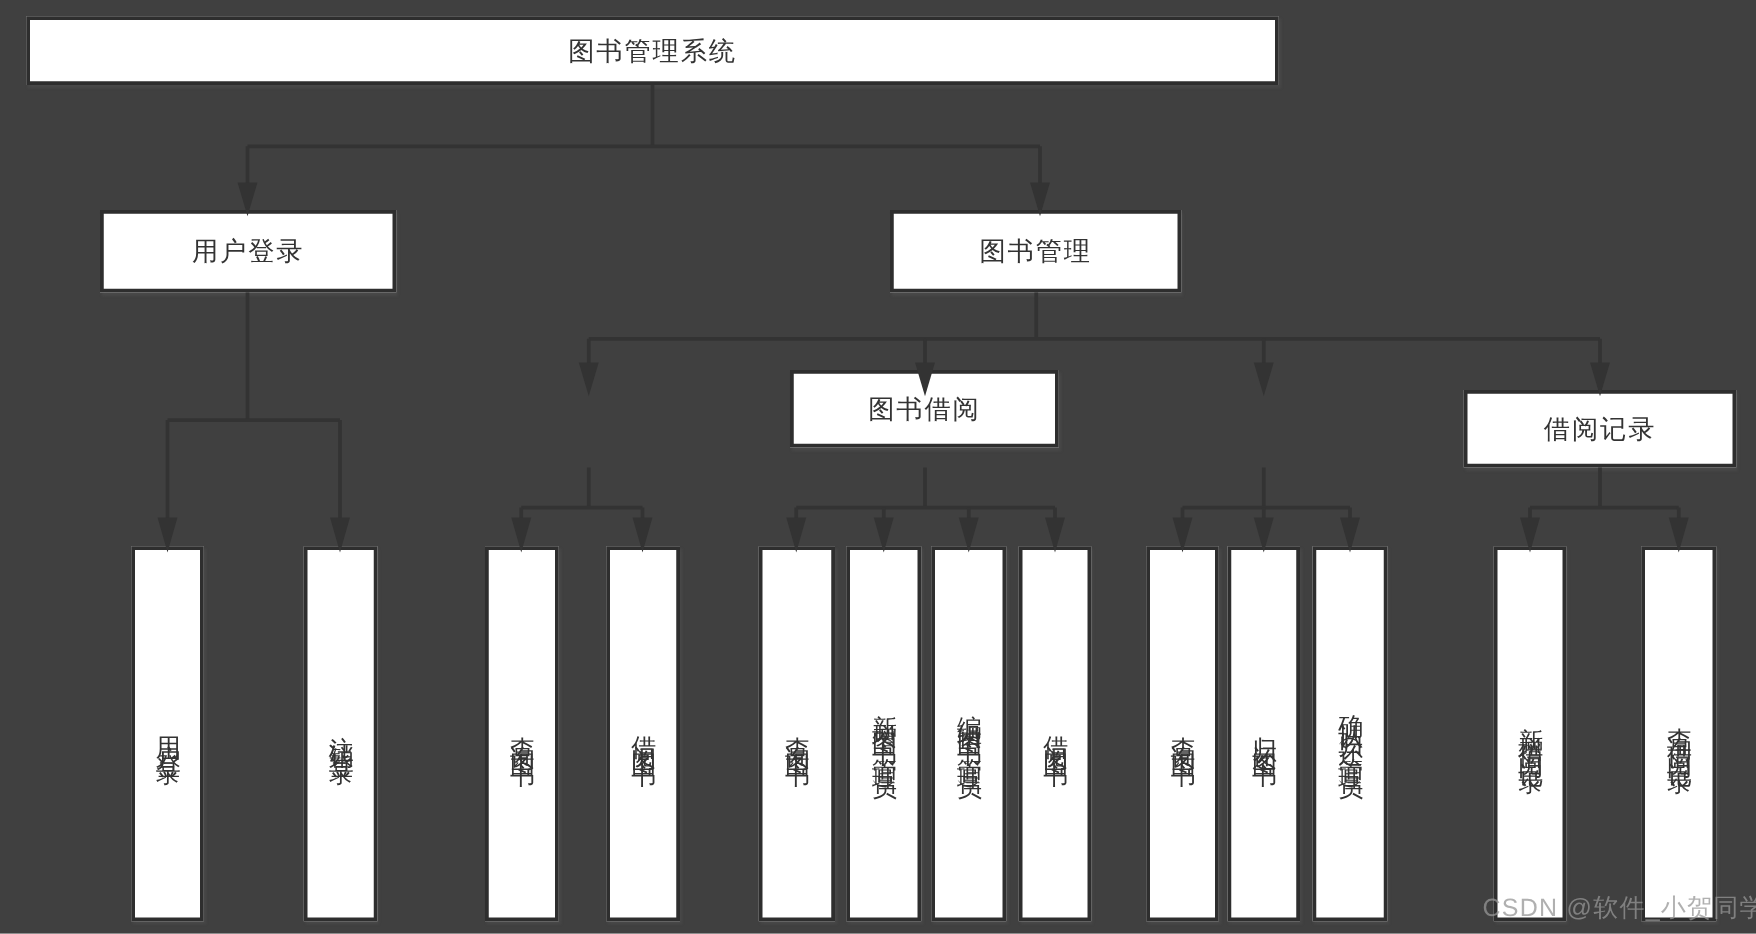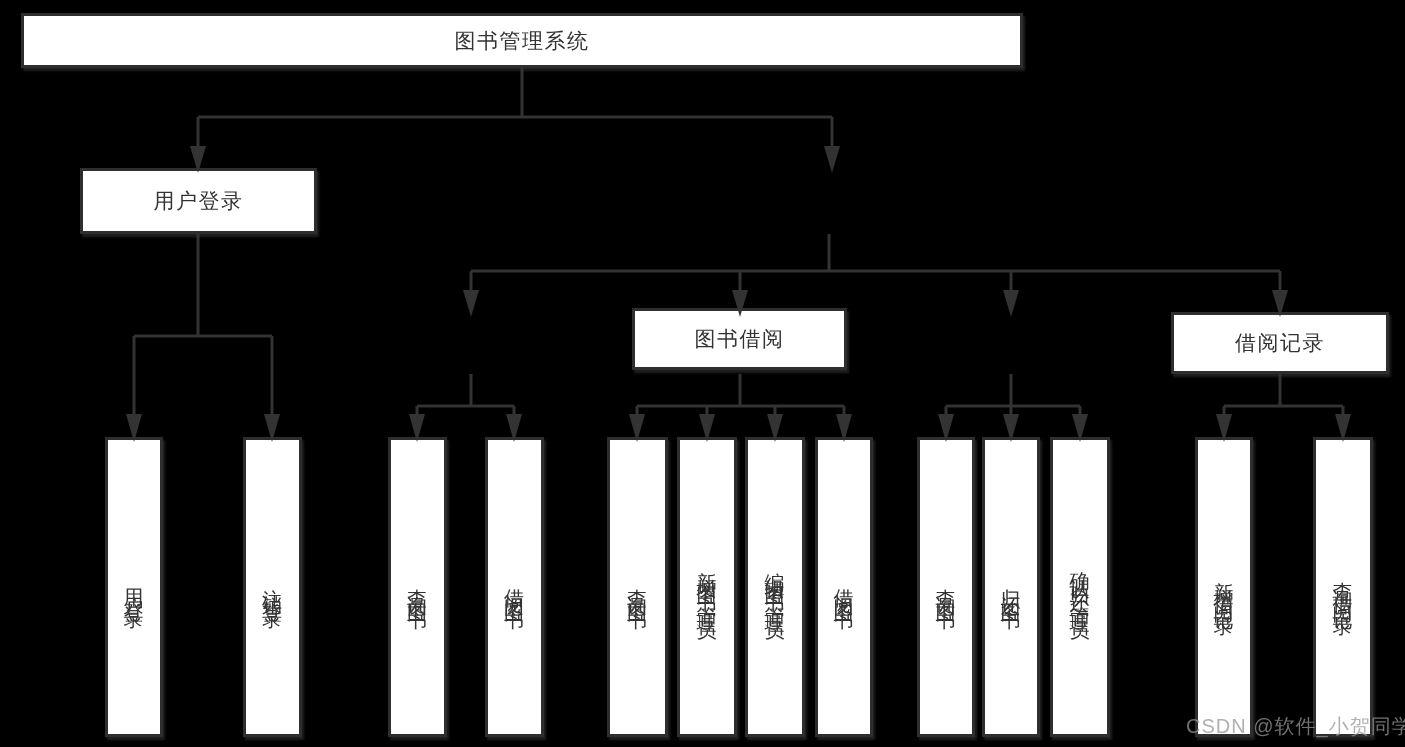--- a/index.html
+++ b/index.html
@@ -1,19 +1,19 @@
 <!DOCTYPE html>
 <html><head>
 <meta charset="utf-8">
 <style>
   html,body{margin:0;padding:0;background:#ffffff;}
   .canvas{
     position:relative;
     width:1405px;height:747px;
-    background:#000000;
+    background:#404040;
     font-family:"Liberation Sans","DejaVu Sans",sans-serif;
     overflow:hidden;
   }
   .node{
     position:absolute;
     box-sizing:border-box;
     border:3px solid #2e2e2e;
     background:#ffffff;
     display:flex;align-items:center;justify-content:center;
     color:#333333;
@@ -46,22 +46,23 @@
   }
 </style>
 </head>
 <body>
 
 <div class="canvas">
 
   <div class="node h" style="left:21px;top:13px;width:1002px;height:55px">图书管理系统</div>
 
   <div class="node h" style="left:80px;top:168px;width:237px;height:66px">用户登录</div>
+  <div class="node h" style="left:712px;top:168px;width:233px;height:66px">图书管理</div>
 
-  <div class="node h" style="left:632px;top:308px;width:215px;height:62px">图书借阅</div>
+  <div class="node h" style="left:632px;top:296px;width:215px;height:62px">图书借阅</div>
   <div class="node h" style="left:1171px;top:312px;width:218px;height:62px">借阅记录</div>
 
   <div class="node" style="left:105px;top:437px;width:58px;height:300px">
     <span class="vtext">用户登录</span>
   </div>
   <div class="node" style="left:243px;top:437px;width:59px;height:300px">
     <span class="vtext">注销登录</span>
   </div>
 
   <div class="node" style="left:388px;top:437px;width:59px;height:300px">

